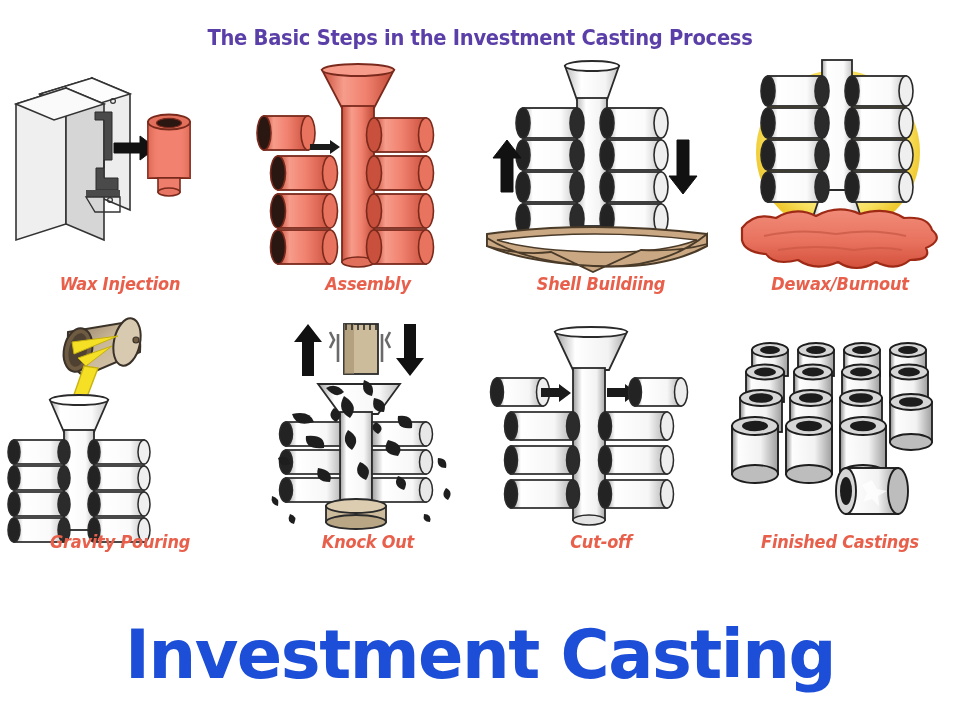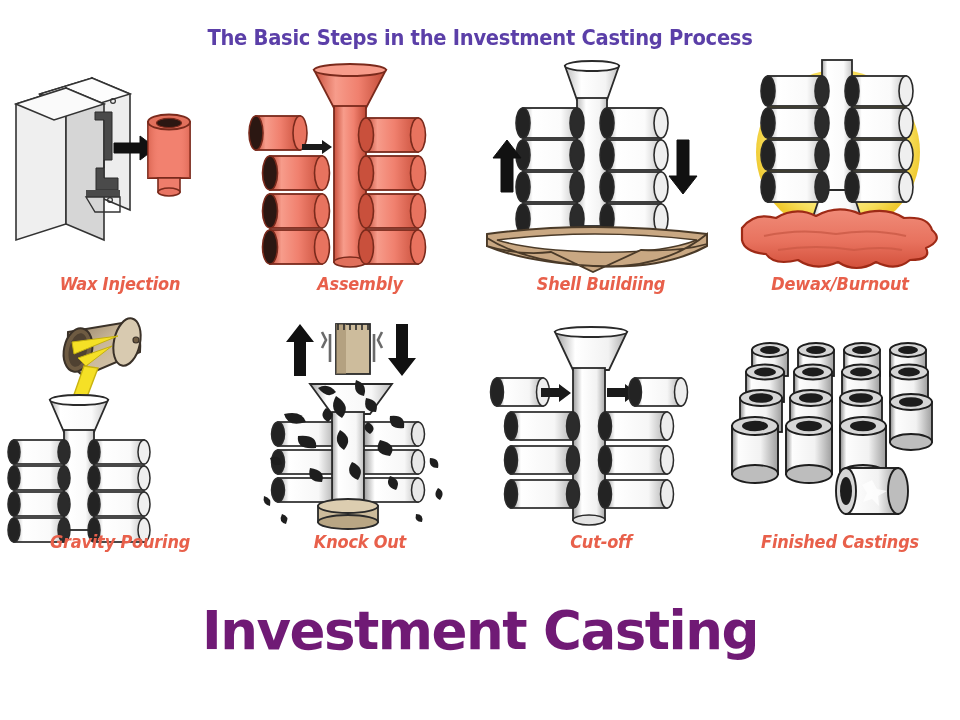--- a/index.html
+++ b/index.html
@@ -18,45 +18,45 @@
     position:absolute;top:26px;left:0;width:960px;
     text-align:center;
     font-family:"DejaVu Sans", sans-serif;
     font-weight:bold;
     font-size:21px;
     letter-spacing:-0.3px;
     color:#5b3fa8;
     transform:scaleX(.93);
   }
   .bottom-title{
-    position:absolute;top:600px;left:0;width:960px;
+    position:absolute;top:616px;left:0;width:960px;
     text-align:center;
     font-family:"DejaVu Sans", sans-serif;
     font-weight:bold;
-    font-size:53px;
+    font-size:67px;
     letter-spacing:-1.5px;
-    color:#701a75;
+    color:#1d4ed8;
   }
 
   
   .step{position:absolute;width:240px;height:250px;}
   .step .art{position:absolute;left:0;top:0;width:240px;height:215px;}
   .step .caption{
     position:absolute;left:0;top:214px;width:240px;
     text-align:center;
     font-family:"DejaVu Sans", sans-serif;
     font-weight:bold;font-style:italic;
     font-size:17px;
     color:#e8604b;
     letter-spacing:-0.2px;
     transform:scaleX(.95);
     white-space:nowrap;
   }
   .r1{top:60px;} .r2{top:318px;}
-  .c1{left:0px;} .c2{left:240px;} .c3{left:481px;} .c4{left:720px;}
+  .c1{left:0px;} .c2{left:248px;} .c3{left:481px;} .c4{left:720px;}
 
   svg{display:block;overflow:visible;}
 </style>
 </head>
 <body>
 
 <div id="poster">
 
   <div class="top-title">The Basic Steps in the Investment Casting Process</div>
 

